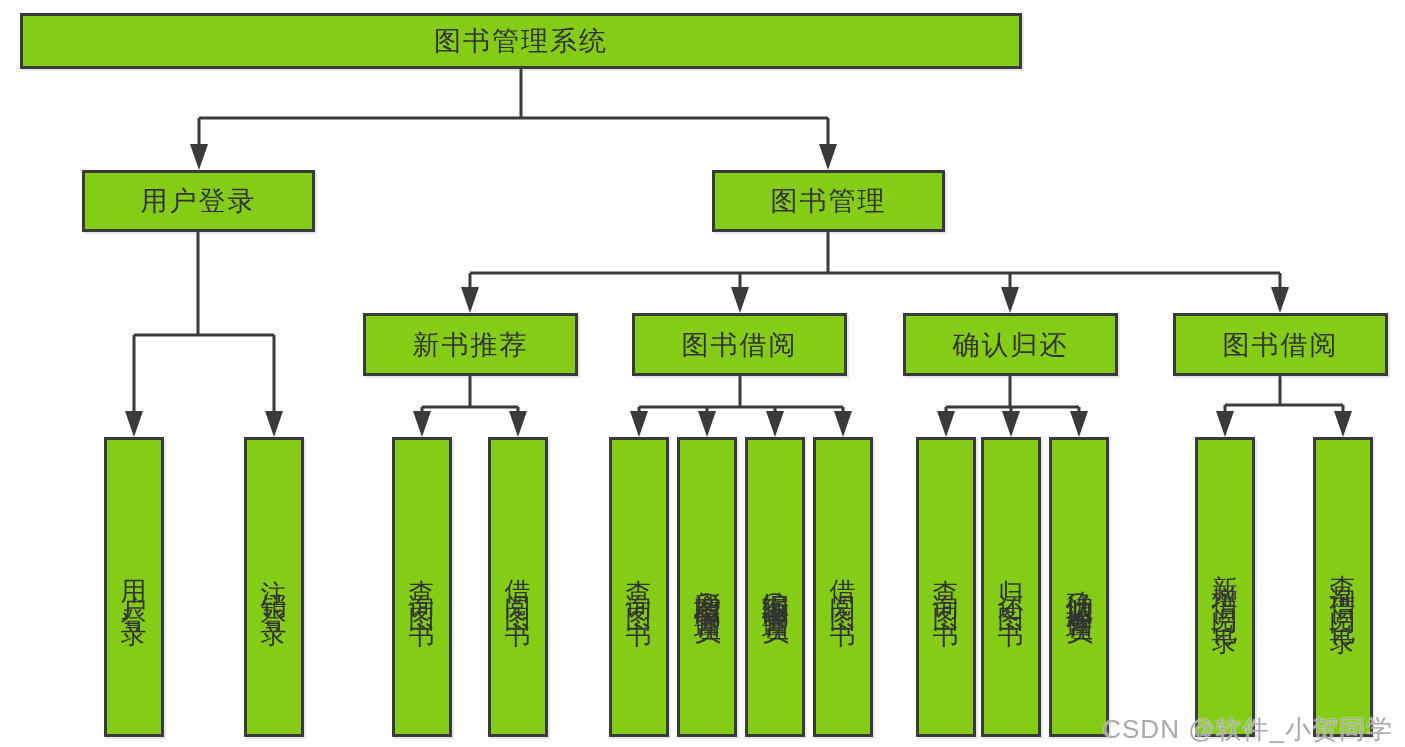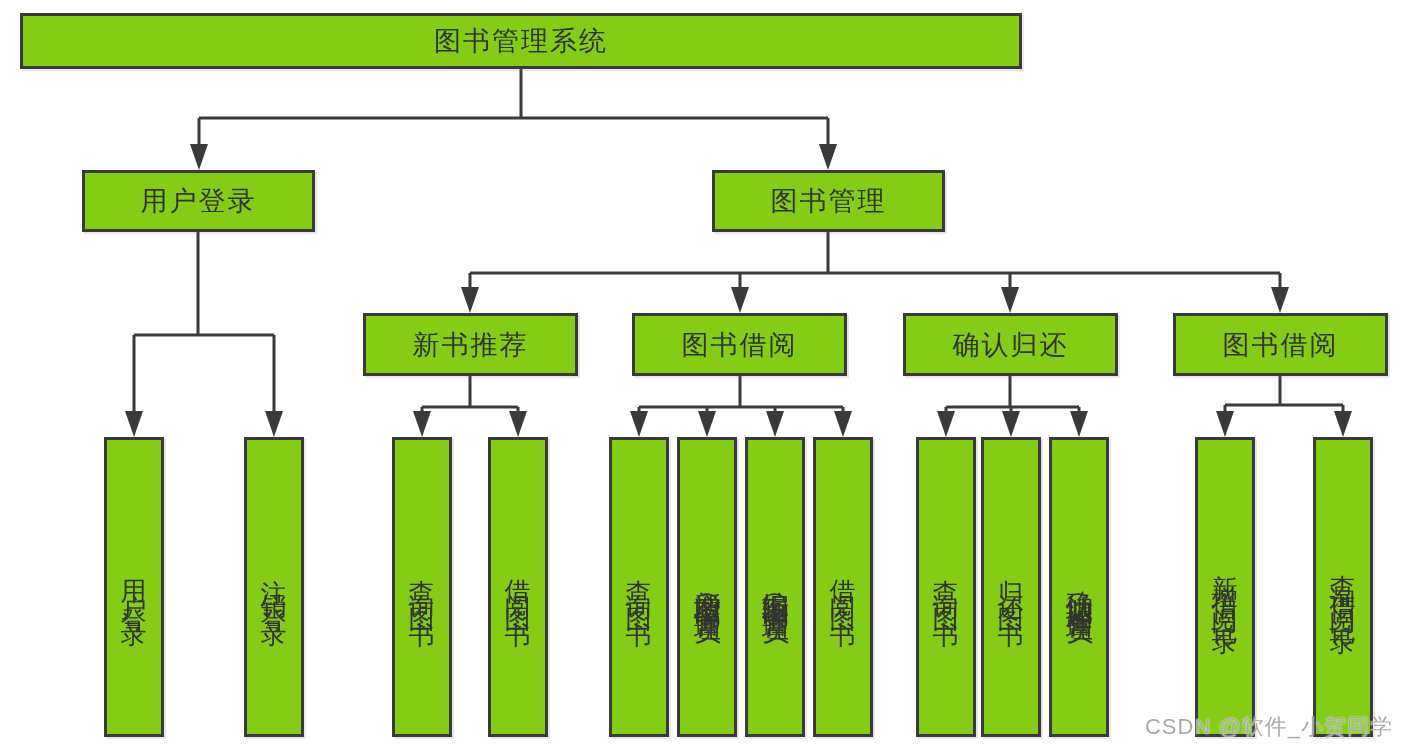--- a/index.html
+++ b/index.html
@@ -12,21 +12,21 @@
   .hlabel{font-size:27px;letter-spacing:2px;white-space:nowrap;}
   #root{left:20px;top:13px;width:1002px;height:56px;}
   .l2{top:170px;height:62px;width:233px;}
   .l3{top:313px;height:63px;width:215px;}
   .leaf{top:437px;height:300px;width:60px;}
   .vlabel{writing-mode:vertical-rl;text-orientation:mixed;font-size:26px;line-height:1;
           white-space:nowrap;}
   .vlabel.short{letter-spacing:14px;}
   .vlabel.med{letter-spacing:11px;}
   .vlabel.long{font-size:27px;letter-spacing:4px;}
-  #watermark{position:absolute;right:12px;top:712px;font-size:22px;color:#a9a9a9;
+  #watermark{position:absolute;right:12px;top:712px;font-size:26px;color:#a9a9a9;
              text-shadow:0 0 2px #ffffff;z-index:5;letter-spacing:1px;}
 </style>
 </head>
 <body>
 
 <div id="canvas">
 
   <svg id="wires" viewBox="0 0 1405 747" xmlns="http://www.w3.org/2000/svg">
     <g stroke="#3a3a3a" stroke-width="3" fill="none">
       <path d="M521 69V118 M199 118H828 M199 118V146 M828 118V146"></path>

